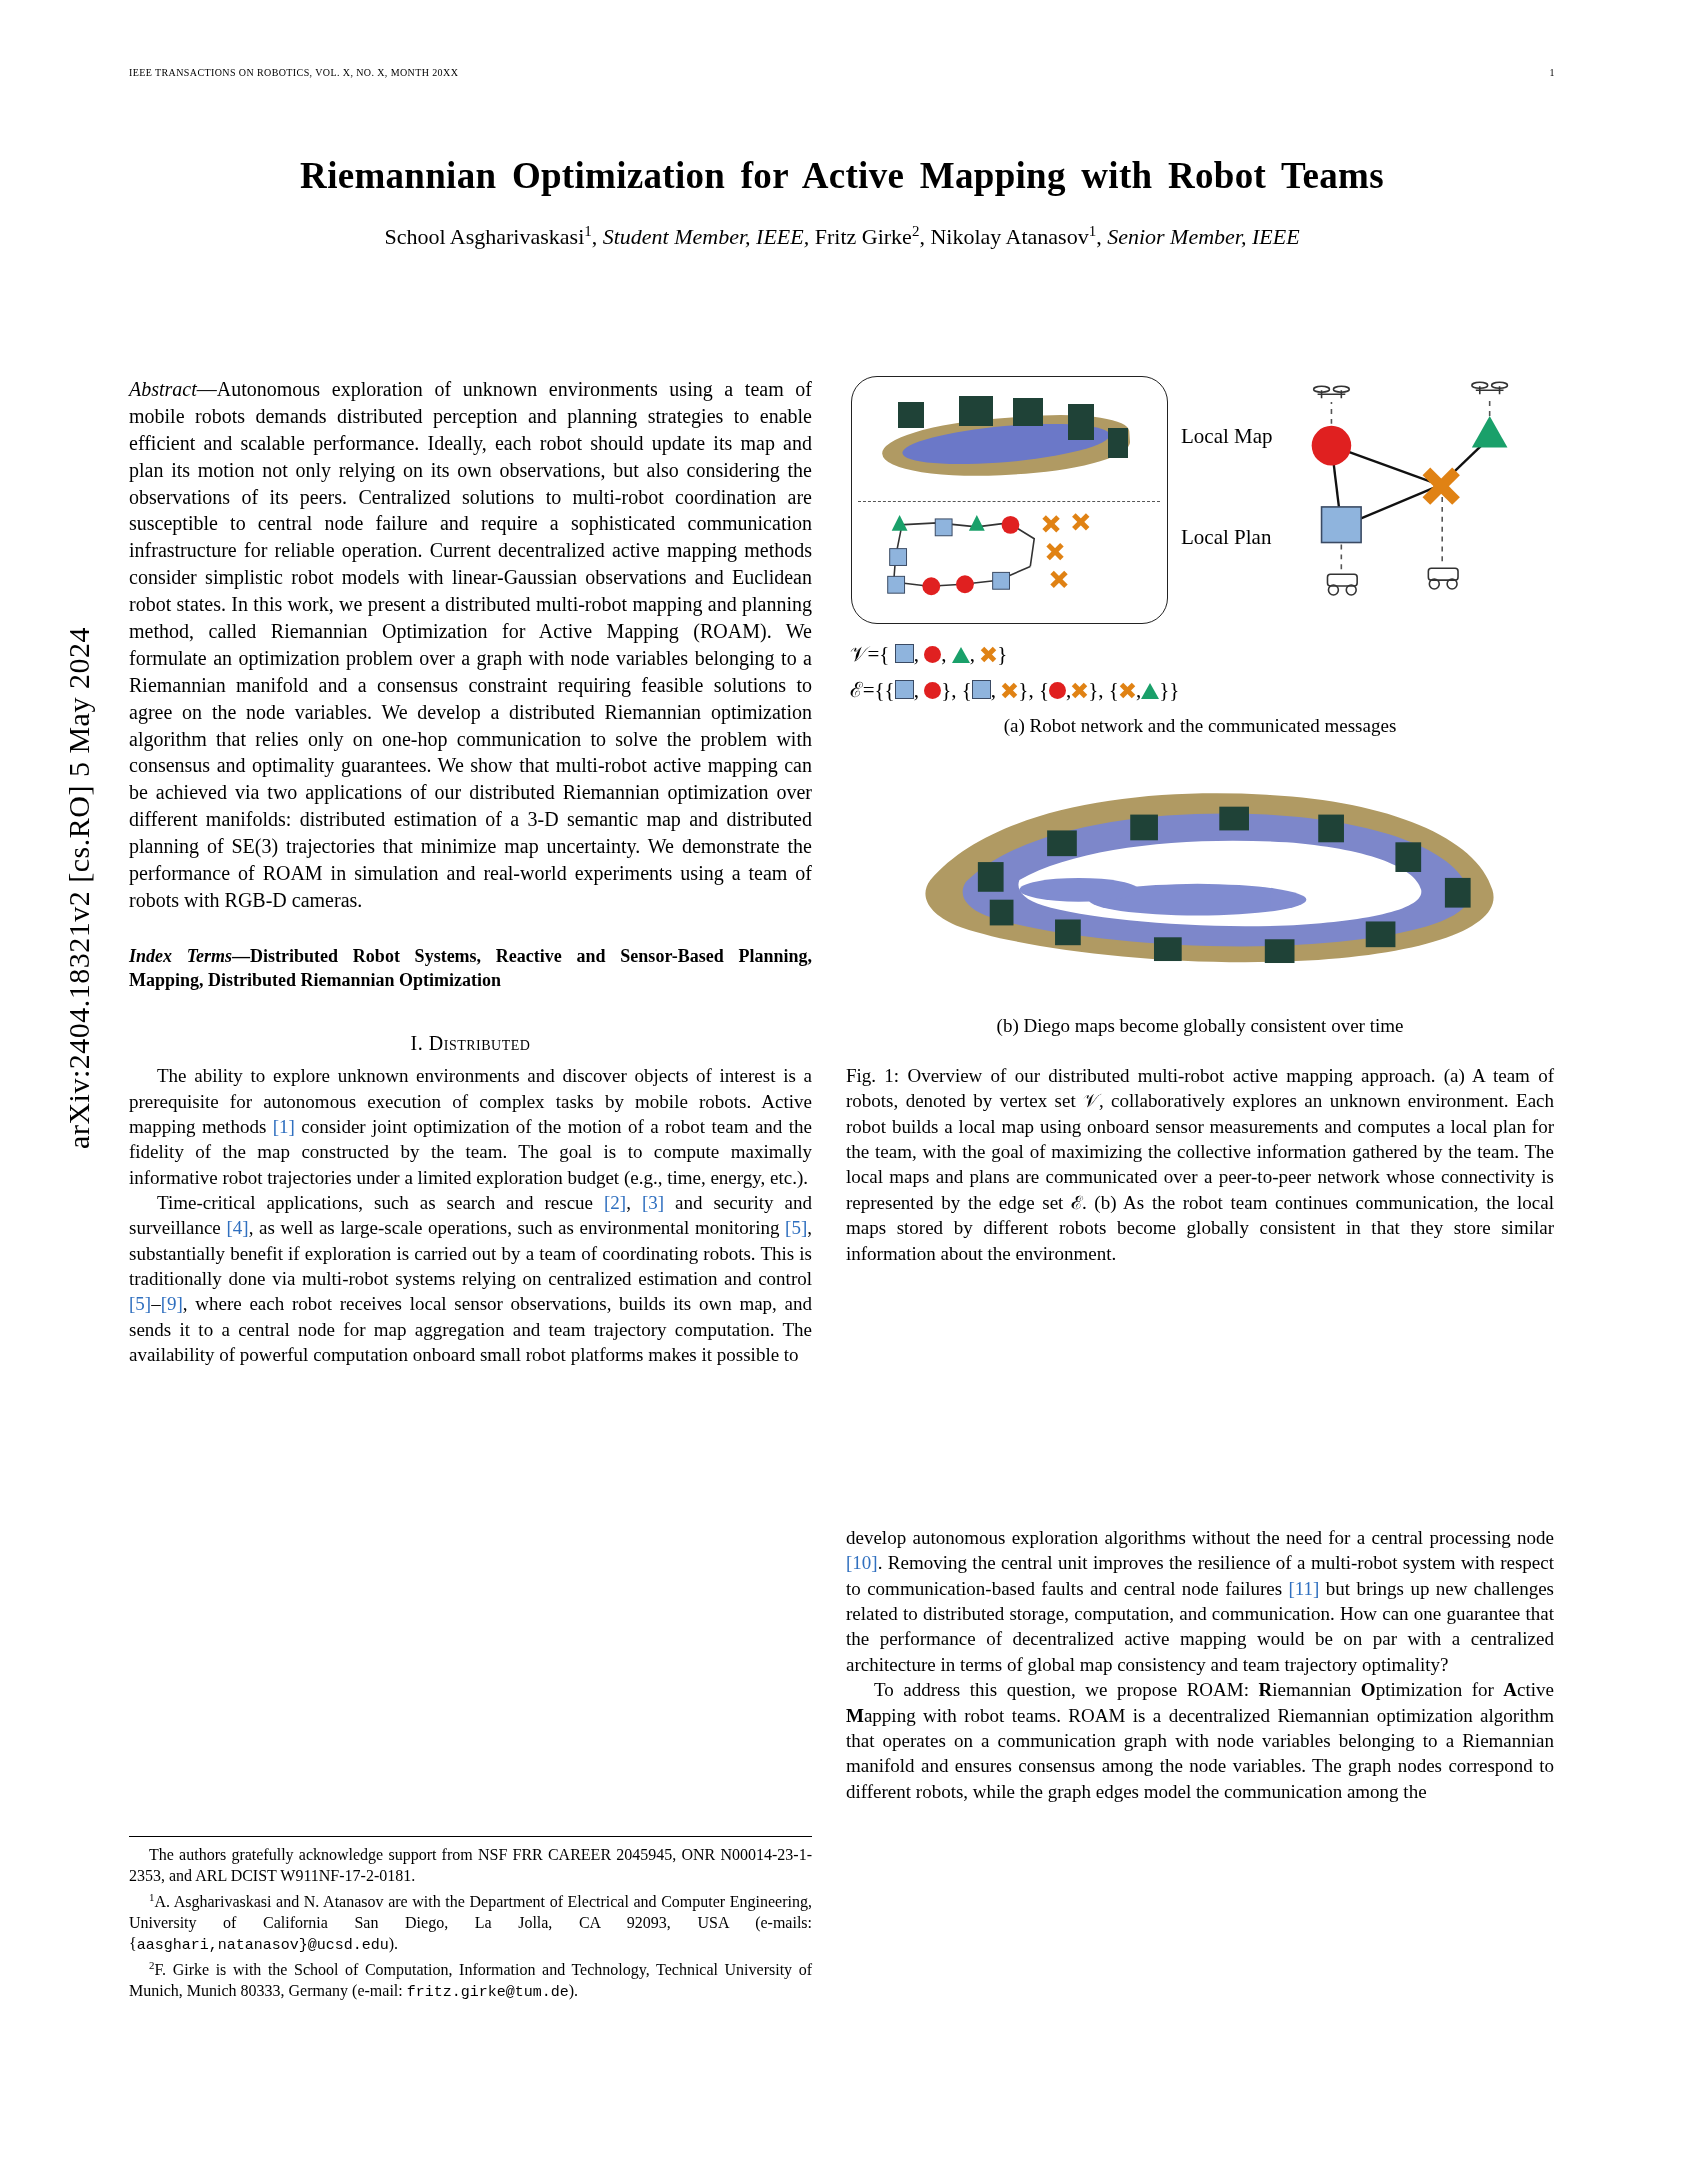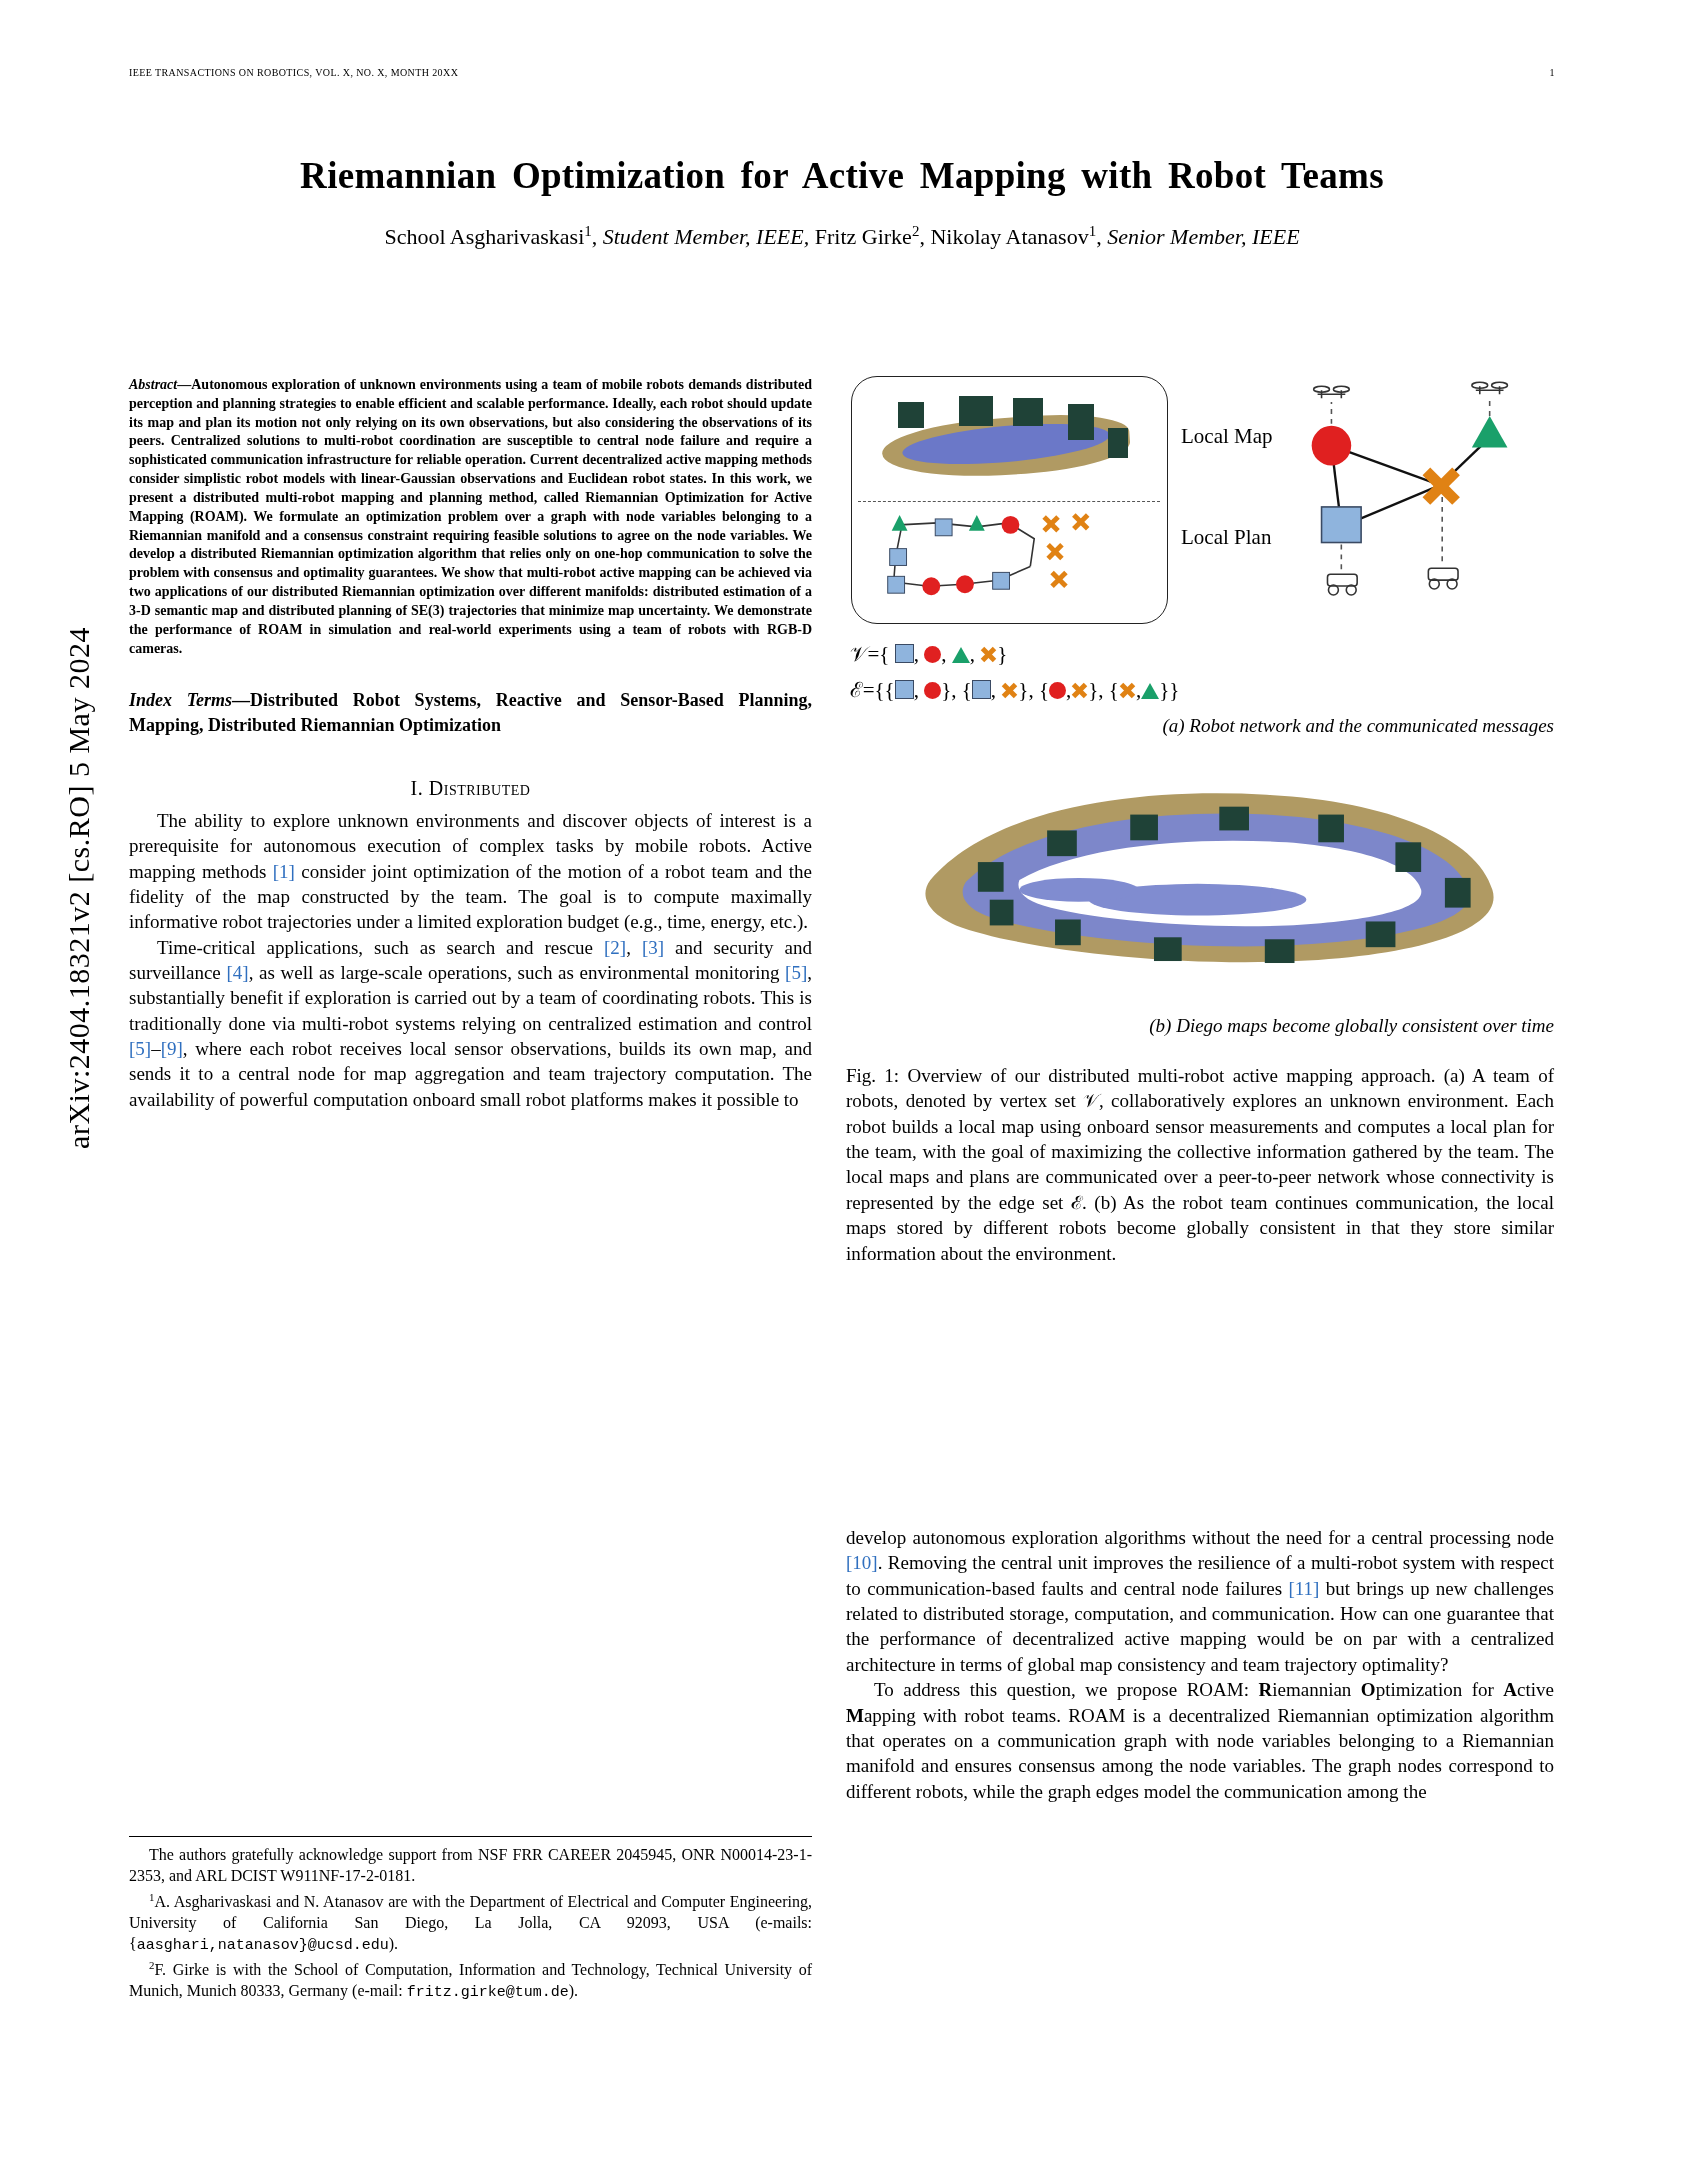--- a/index.html
+++ b/index.html
@@ -75,22 +75,22 @@
     top: 376px;
     width: 683px;
   }
   .col-right {
     position: absolute;
     left: 846px;
     top: 376px;
     width: 708px;
   }
   .abstract {
-    font-size: 14px;
-    font-weight: bold;
+    font-size: 20px;
+    font-weight: normal;
     text-align: justify;
     line-height: 1.345;
     text-justify: inter-word;
   }
   .abstract .lead { font-style: italic; }
   .indexterms {
     margin-top: 30px;
     font-size: 18px;
     font-weight: bold;
     text-align: justify;
@@ -216,24 +216,23 @@
   .x-orange {
     position: relative; width: 17px; height: 17px;
   }
   .x-orange:before, .x-orange:after {
     content: ""; position: absolute; left: 50%; top: 0;
     width: 5px; height: 17px; background: #e08214; margin-left: -2.5px;
   }
   .x-orange:before { transform: rotate(45deg); }
   .x-orange:after { transform: rotate(-45deg); }
   .fig-caption {
-    text-align: right;
+    text-align: center;
     font-size: 19px;
     margin-top: 12px;
-    font-style: italic;
   }
   .fig-b {
     position: relative;
     width: 708px;
     height: 252px;
     margin-top: 14px;
   }
   .bigmap {
     position: absolute;
     left: 25px; top: 0;

